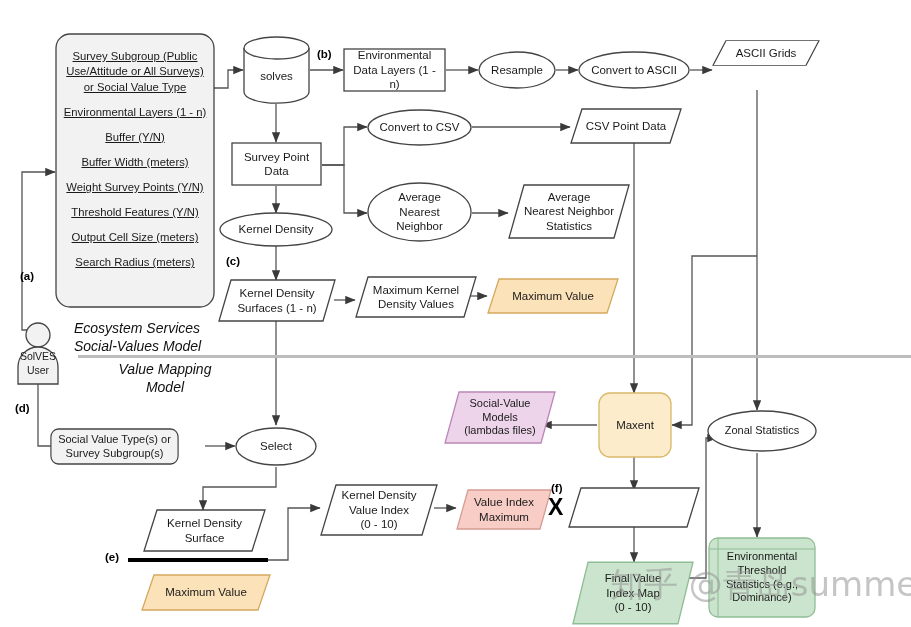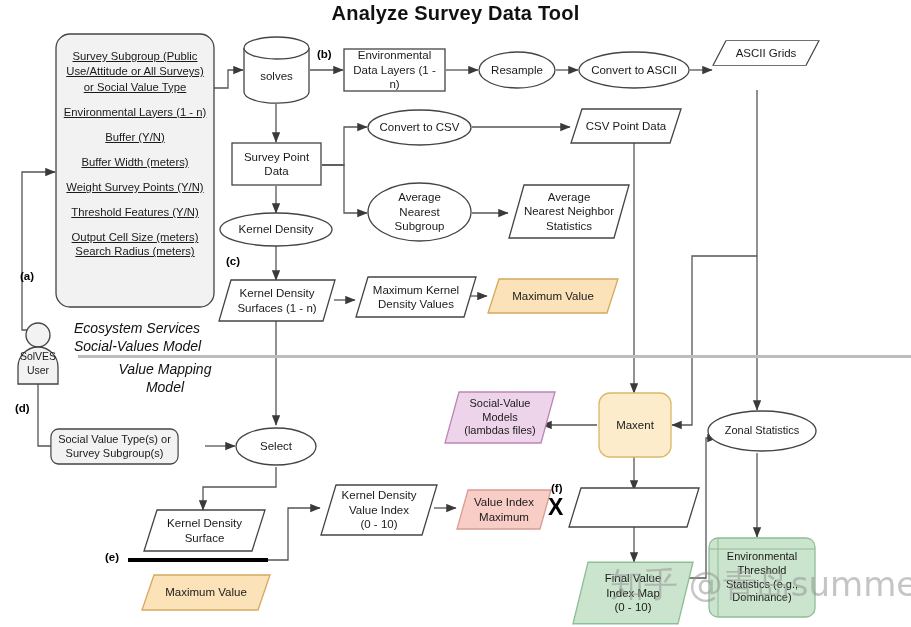--- a/index.html
+++ b/index.html
@@ -102,21 +102,20 @@
     background: #000000;
     height: 4px;
     z-index: 4;
   }
 </style>
 </head>
 <body>
 
 <div id="canvas">
 
-  <div id="title">Analyze Survey Data Tool</div>
 
   <svg class="layer" viewBox="0 0 911 627">
     <defs>
       <marker id="arw" markerWidth="9" markerHeight="9" refX="7.5" refY="3.2" orient="auto">
         <path d="M0,0 L8,3.2 L0,6.4 z" fill="#3a3a3a"></path>
       </marker>
     </defs>
     <g fill="none" stroke="#555555" stroke-width="1.3" marker-end="url(#arw)">
 
       <path d="M214,88 L228,88 L228,70 L243,70"></path>
@@ -188,21 +187,21 @@
         <span>Survey Subgroup (Public</span><br>
         <span>Use/Attitude or All Surveys)</span><br>
         <span>or Social Value Type</span>
       </div>
       <div style="margin-top:10px;">Environmental Layers (1 - n)</div>
       <div style="margin-top:11px;">Buffer (Y/N)</div>
       <div style="margin-top:11px;">Buffer Width (meters)</div>
       <div style="margin-top:11px;">Weight Survey Points (Y/N)</div>
       <div style="margin-top:11px;">Threshold Features (Y/N)</div>
       <div style="margin-top:11px;">Output Cell Size (meters)</div>
-      <div style="">Search Radius (meters)</div>
+      <div style="margin-top:11px;">Search Radius (meters)</div>
     </div>
   </div>
 
   <div class="node" style="left:243px; top:36px; width:67px; height:68px;">
     <svg class="shape-svg" viewBox="0 0 67 68" preserveAspectRatio="none">
       <path d="M1,12 L1,56 a32,11 0 0 0 65,0 L66,12" class="fillwhite stroke"></path>
       <ellipse cx="33.5" cy="12" rx="32.5" ry="11" class="fillwhite stroke"></ellipse>
     </svg>
     <span class="txt" style="margin-top:12px;">solves</span>
   </div>
@@ -262,21 +261,21 @@
     <span class="txt">CSV Point Data</span>
   </div>
 
   <div class="node" style="left:367px; top:182px; width:105px; height:60px;">
     <svg class="shape-svg" viewBox="0 0 105 60" preserveAspectRatio="none">
       <ellipse cx="52.5" cy="30" rx="51.5" ry="29" class="fillwhite stroke"></ellipse>
     </svg>
     <span class="txt">
       <span>Average</span><br>
       <span>Nearest</span><br>
-      <span>Subgroup</span>
+      <span>Neighbor</span>
     </span>
   </div>
 
   <div class="node" style="left:508px; top:184px; width:122px; height:55px;">
     <svg class="shape-svg" viewBox="0 0 122 55" preserveAspectRatio="none">
       <path d="M16,1 L121,1 L106,54 L1,54 z" class="fillwhite stroke"></path>
     </svg>
     <span class="txt">
       <span>Average</span><br>
       <span>Nearest Neighbor</span><br>

